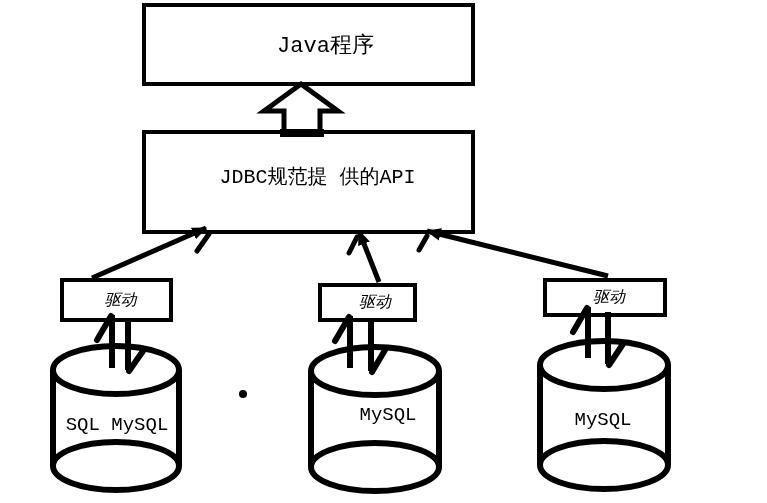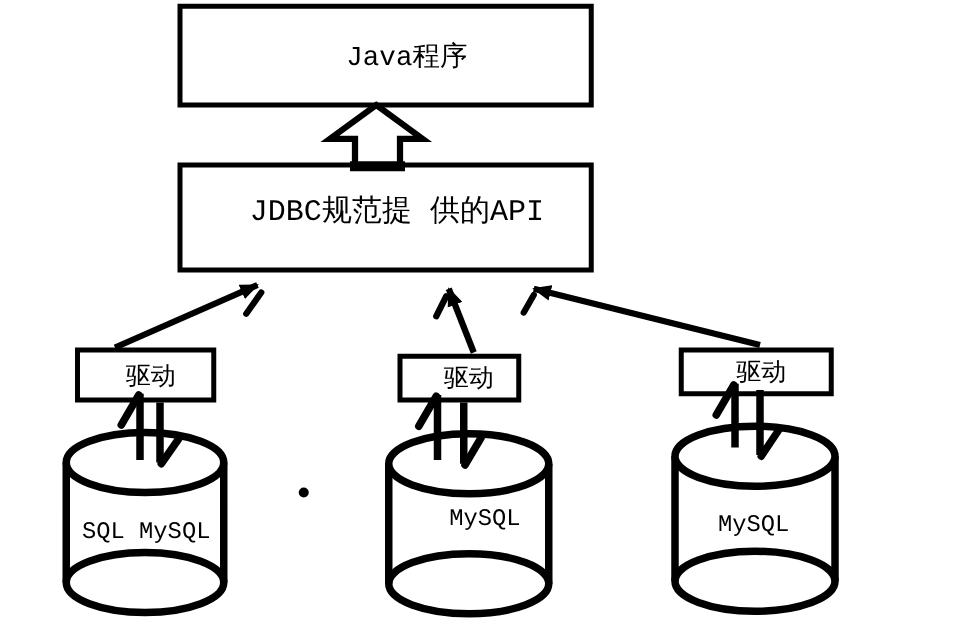--- a/index.html
+++ b/index.html
@@ -9,23 +9,23 @@
     overflow:hidden;
   }
   .box {
     position:absolute; box-sizing:border-box;
     border:4px solid #000; background:#fff;
     display:flex; align-items:center; justify-content:center;
     white-space:nowrap;
     padding-left:34px;
   }
   #java-box  { left:142px; top:3px;   width:333px; height:83px; font-size:22px; }
-  #api-box   { left:142px; top:130px; width:333px; height:88px; font-size:24px;
+  #api-box   { left:142px; top:130px; width:333px; height:104px; font-size:20px;
                padding-bottom:12px; padding-right:16px; }
-  .driver-box{ font-size:20px; }
+  .driver-box{ font-size:16px;font-style:italic; }
   #driver-1  { left:60px;  top:278px; width:113px; height:44px; padding-right:26px; }
   #driver-2  { left:318px; top:283px; width:99px;  height:39px; padding-right:19px; }
   #driver-3  { left:543px; top:278px; width:124px; height:39px; padding-right:26px; }
   .db-label  {
     position:absolute; transform:translateX(-50%);
     font-size:19px; white-space:nowrap; line-height:1;
   }
   #db-1 { left:117px; top:416px; }
   #db-2 { left:368px; top:406px;margin-left:20px; }
   #db-3 { left:603px; top:411px; }

